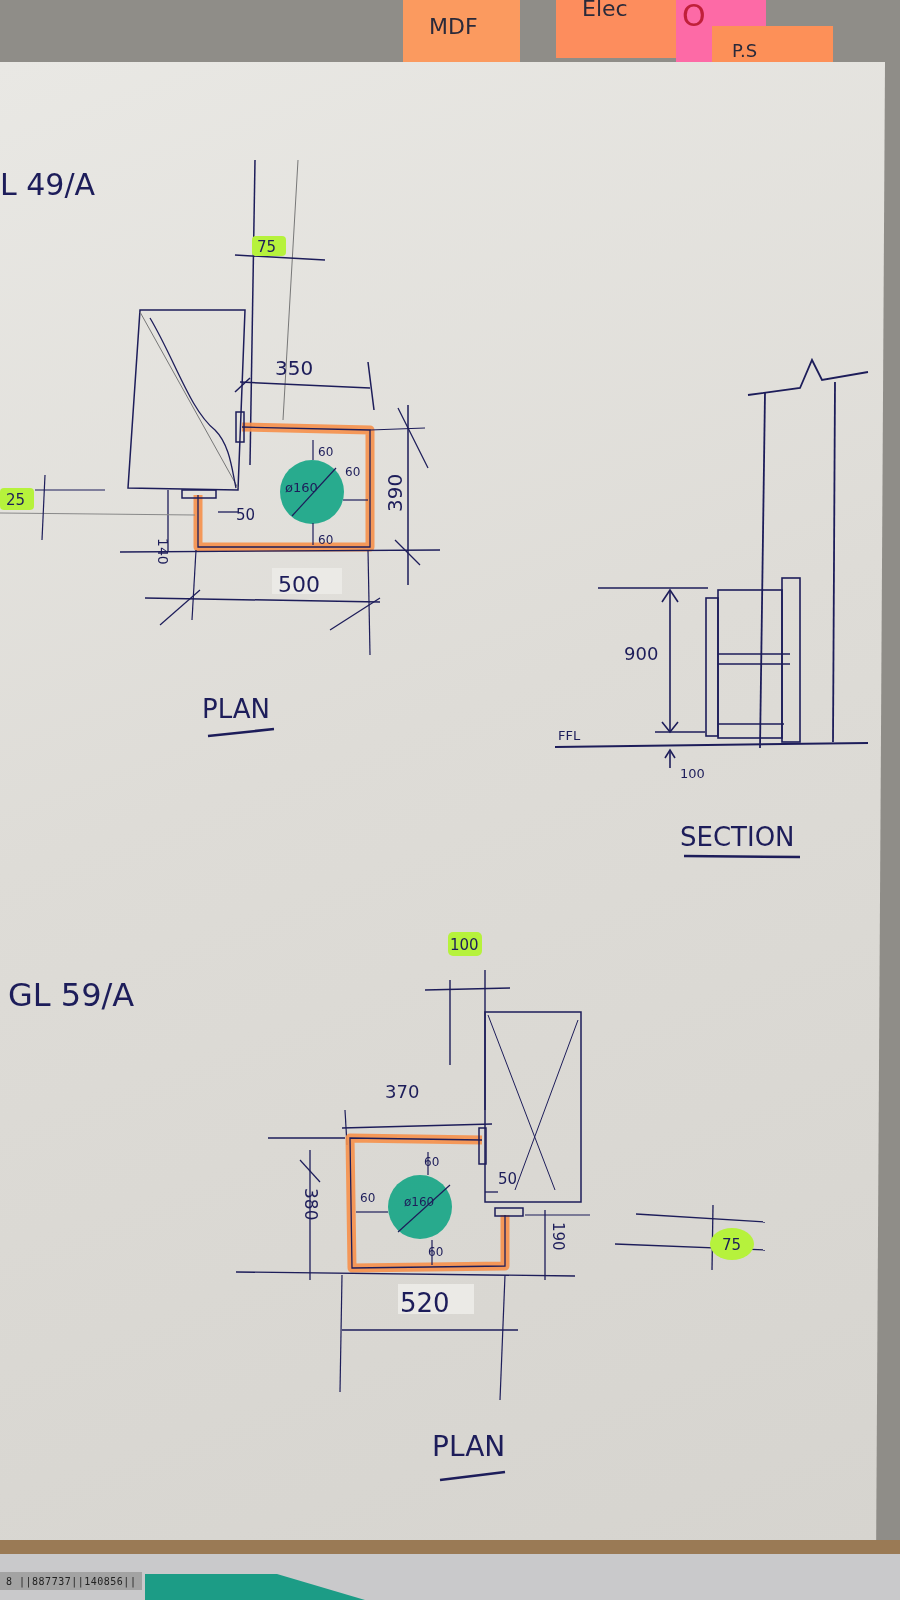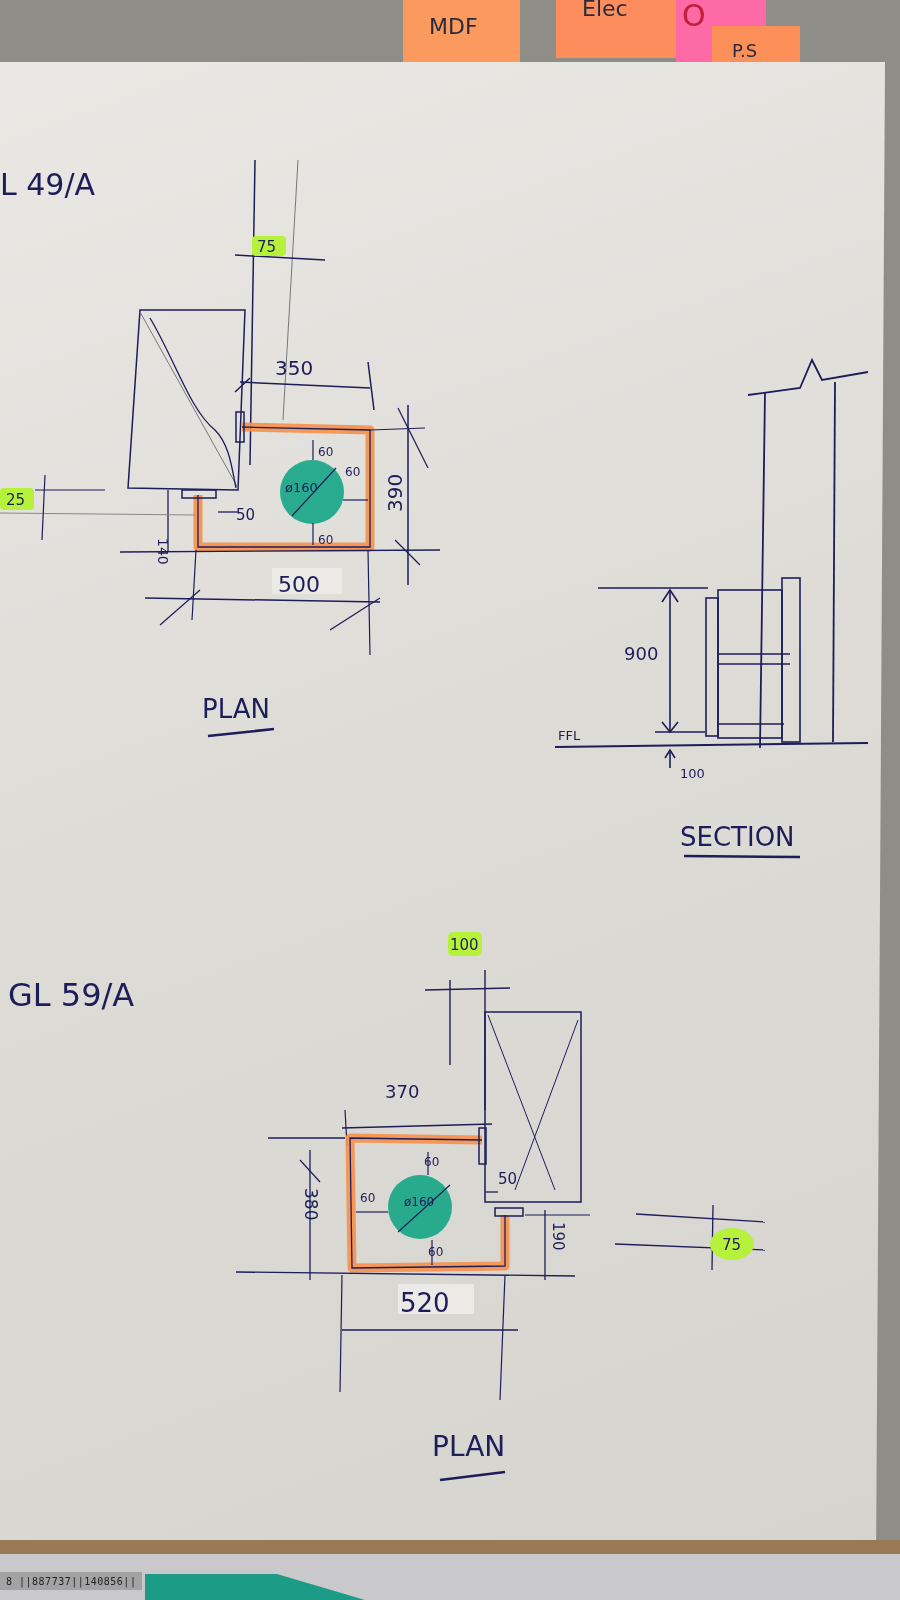--- a/index.html
+++ b/index.html
@@ -34,21 +34,21 @@
 
 <div class="sticky" style="left:403px;top:0;width:117px;height:62px;background:#fb9a5f;">
   <span style="position:absolute;left:26px;top:14px;">MDF</span>
 </div>
 <div class="sticky" style="left:556px;top:0;width:120px;height:58px;background:#fd8d5d;">
   <span style="position:absolute;left:26px;top:-4px;">Elec</span>
 </div>
 <div class="sticky" style="left:676px;top:0;width:90px;height:62px;background:#fd6aa6;">
   <span style="position:absolute;left:6px;top:-2px;color:#c0203a;font-size:30px;">O</span>
 </div>
-<div class="sticky" style="left:712px;top:26px;width:88px;height:36px;background:#fd9058;">
+<div class="sticky" style="left:712px;top:26px;width:101px;height:36px;background:#fd9058;padding-left:20px;">
   <span style="position:absolute;left:20px;top:14px;font-size:18px;">P.S</span>
 </div>
 
 <div class="paper"></div>
 
 <svg width="900" height="1600">
 
   <g>
     <text class="hand" x="0" y="195" font-size="30">L 49/A</text>
 

